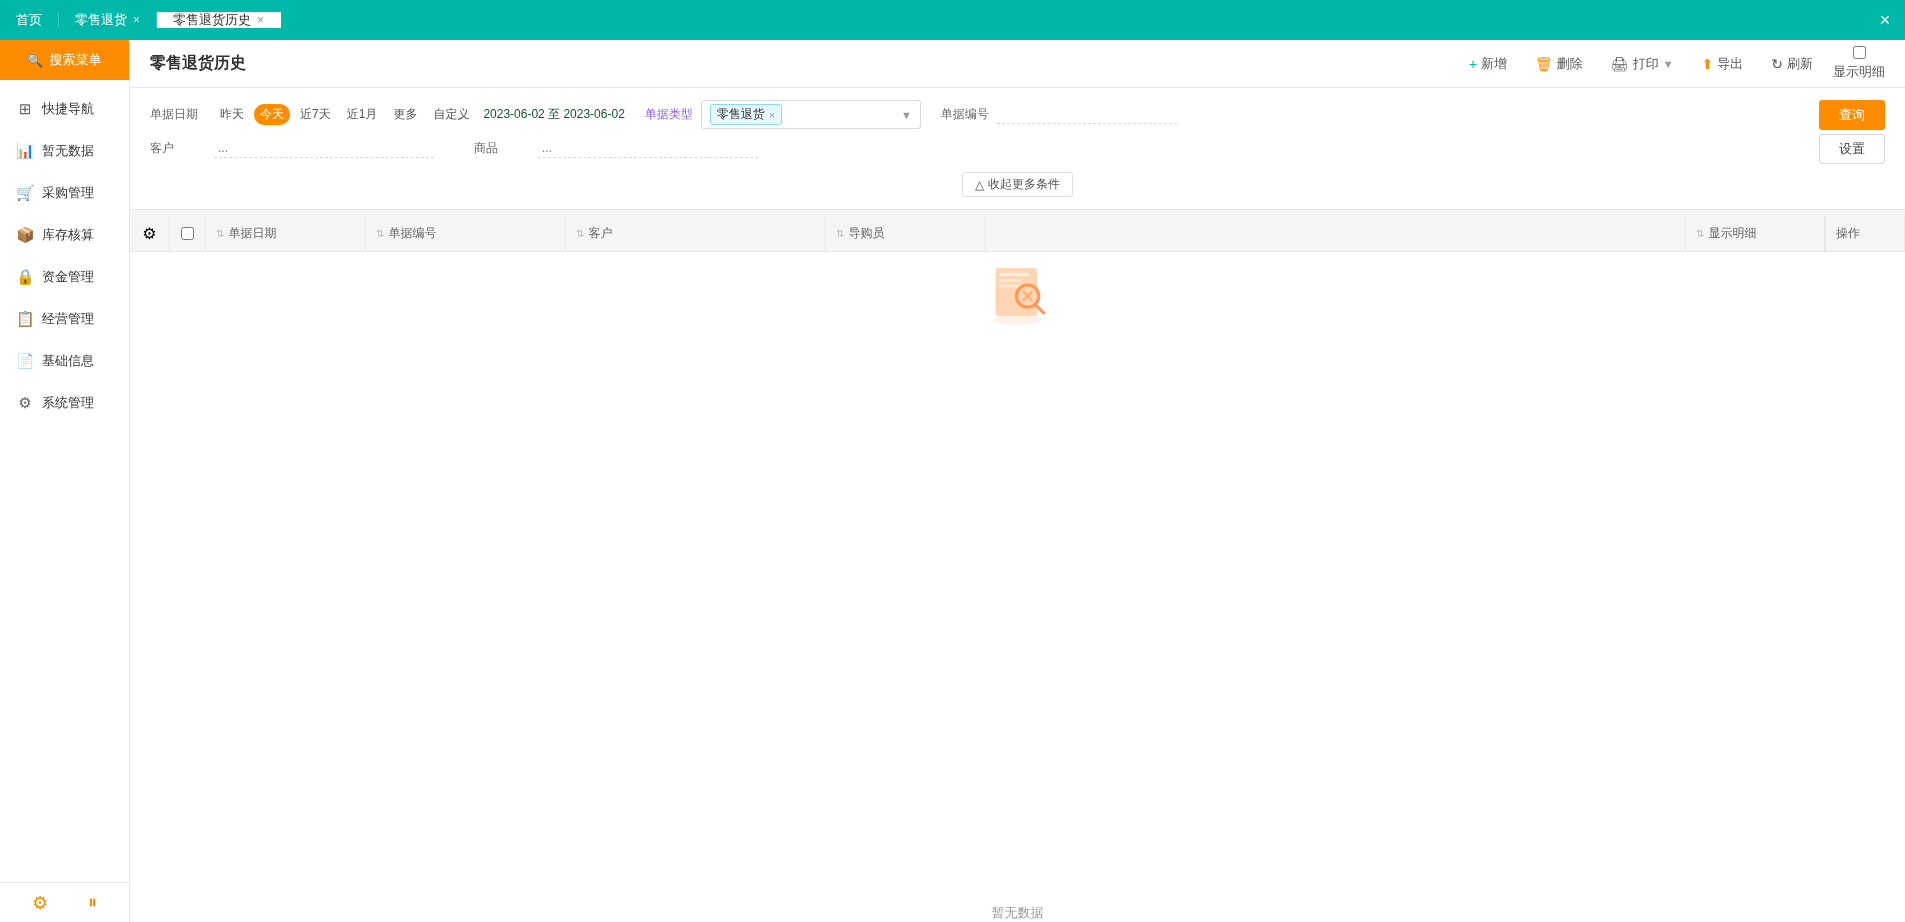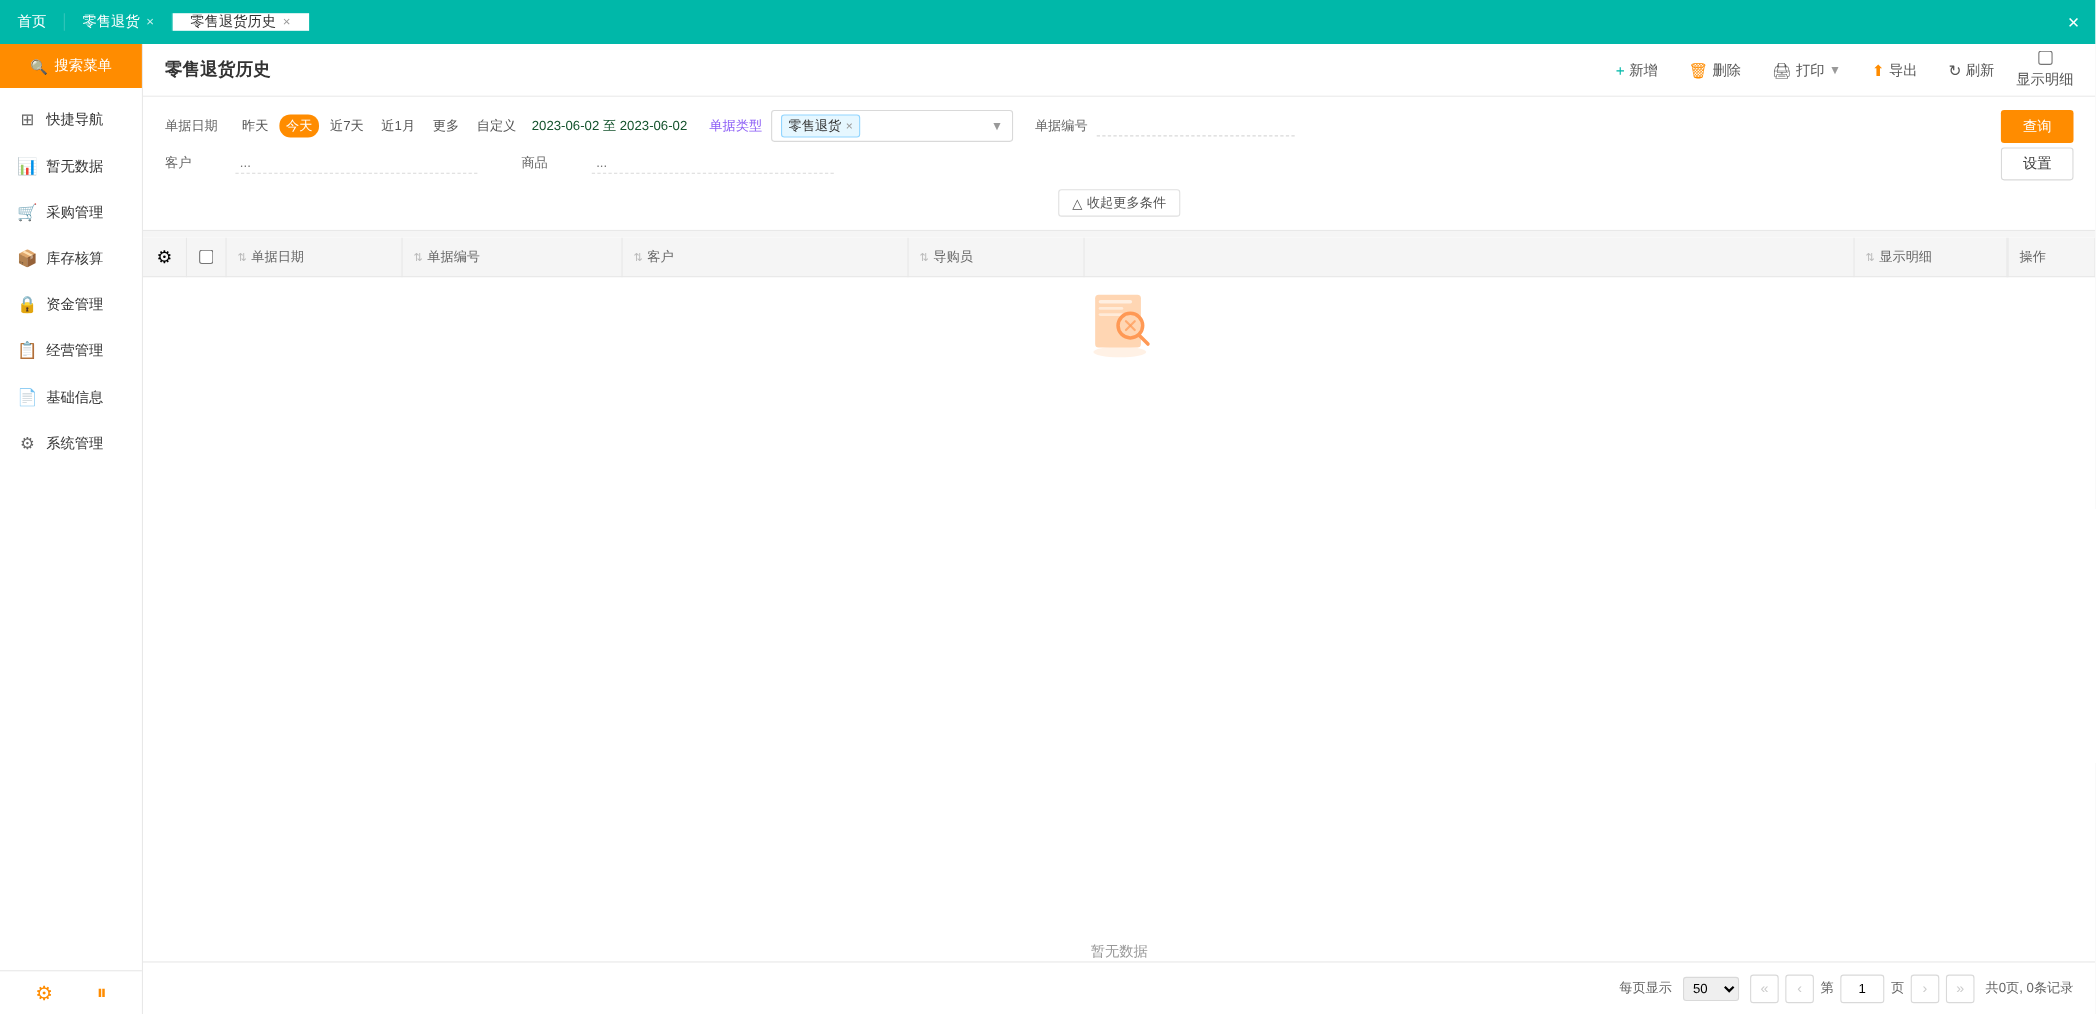--- a/index.html
+++ b/index.html
@@ -666,35 +666,16 @@
 
           <circle cx="62" cy="55" r="14" fill="none" stroke="#ff9955" stroke-width="4"></circle>
           <line x1="72" y1="66" x2="82" y2="76" stroke="#ff9955" stroke-width="4" stroke-linecap="round"></line>
 
           <line x1="57" y1="50" x2="67" y2="60" stroke="#ff9955" stroke-width="2.5" stroke-linecap="round" opacity="0.7"></line>
           <line x1="67" y1="50" x2="57" y2="60" stroke="#ff9955" stroke-width="2.5" stroke-linecap="round" opacity="0.7"></line>
         </svg>
         <span class="empty-text">暂无数据</span>
       </div>
 
-      <div class="pagination-bar">
-        <span class="pagination-label">每页显示</span>
-        <select class="page-size-select">
-          <option>10</option>
-          <option>20</option>
-          <option selected="">50</option>
-          <option>100</option>
-        </select>
-        <div class="pagination-nav">
-          <div class="page-btn disabled">«</div>
-          <div class="page-btn disabled">‹</div>
-          <span class="page-text">第</span>
-          <input class="page-input" type="text" value="1" style="">
-          <span class="page-text">页</span>
-          <div class="page-btn disabled">›</div>
-          <div class="page-btn disabled">»</div>
-        </div>
-        <span class="pagination-label">共0页, 0条记录</span>
-      </div>
     </div>
 
   </div>
 </div>
 
 </body></html>

